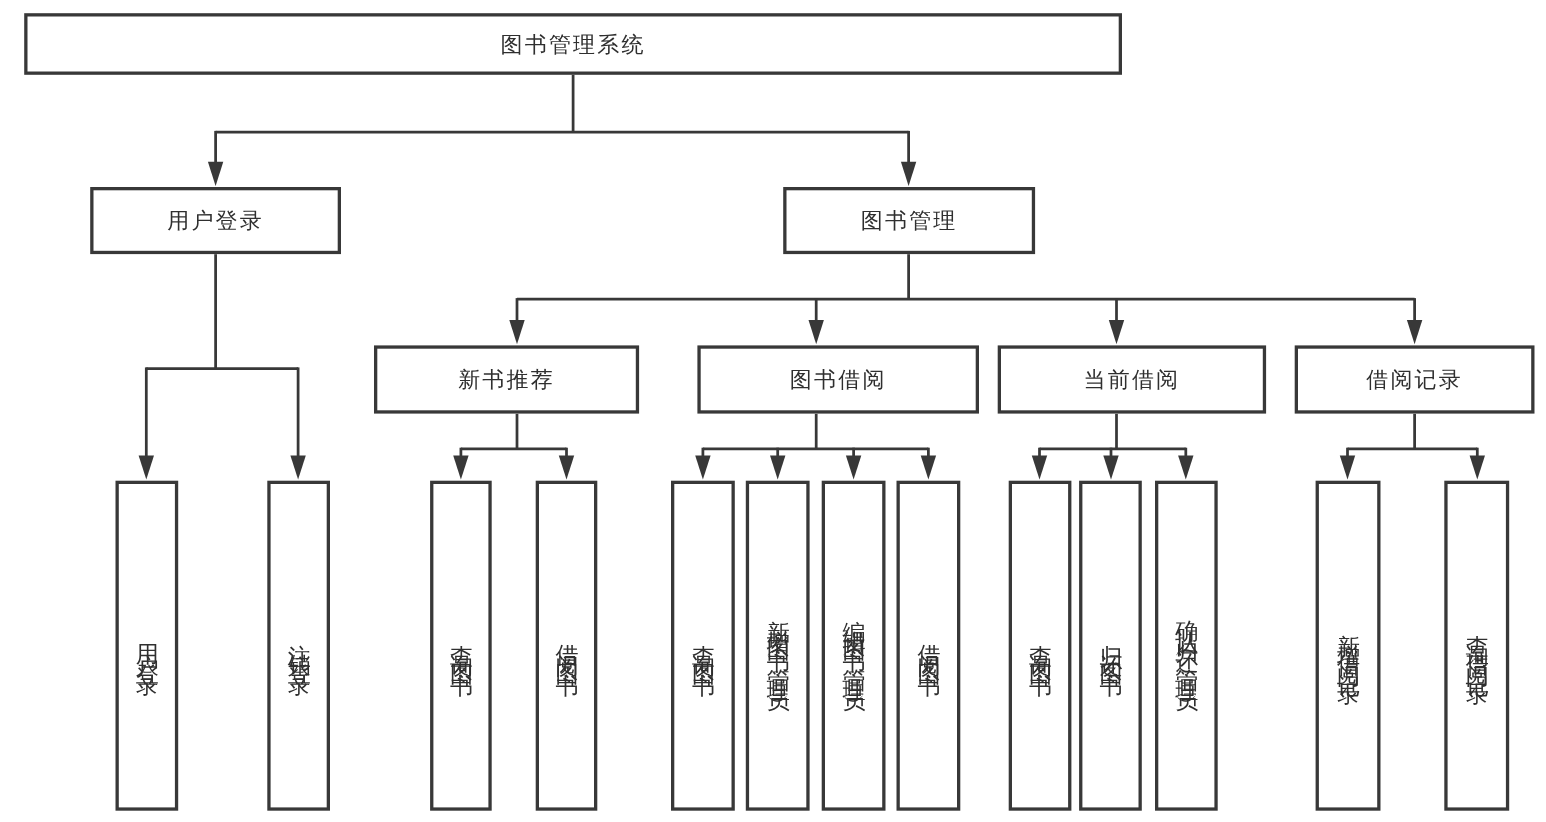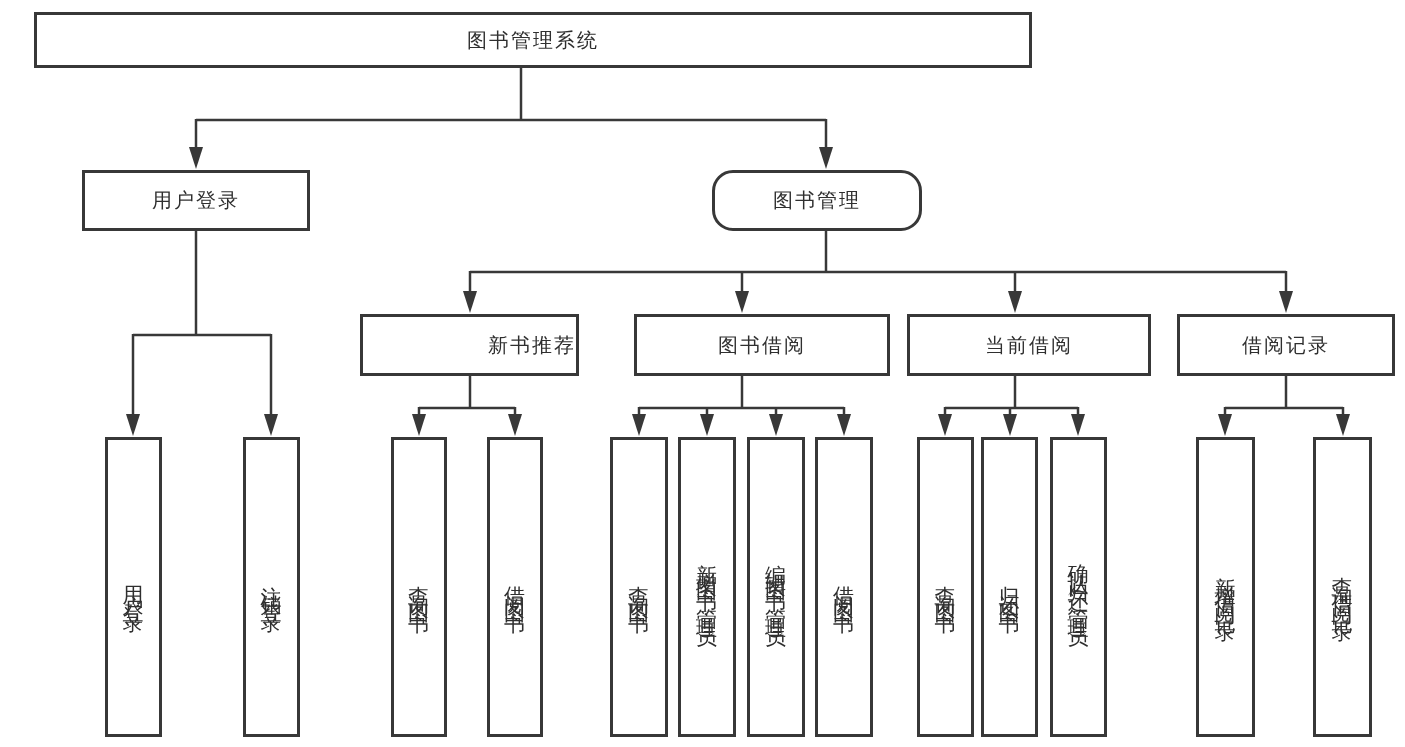--- a/index.html
+++ b/index.html
@@ -131,32 +131,32 @@
     <g stroke="currentColor" stroke-width="2.5">
       <line x1="1286" y1="376" x2="1286" y2="408"></line>
       <line x1="1225" y1="408" x2="1343" y2="408"></line>
       <line x1="1225" y1="407" x2="1225" y2="419"></line>
       <line x1="1343" y1="407" x2="1343" y2="419"></line>
     </g>
     <path fill="currentColor" stroke="none" d="M1225 436 L1218 414 L1232 414 Z"></path>
     <path fill="currentColor" stroke="none" d="M1343 436 L1336 414 L1350 414 Z"></path>
   </svg>
 
-  <div class="box" style="left:22px; top:12px; width:998px; height:56px;margin-left:12px;">
+  <div class="box" style="left:22px; top:12px; width:998px; height:56px;">
     <span class="h-label">图书管理系统</span>
   </div>
 
   <div class="box" style="left:82px; top:170px; width:228px; height:61px;">
     <span class="h-label">用户登录</span>
   </div>
-  <div class="box" style="left:712px; top:170px; width:210px; height:61px;border-radius:21px;">
+  <div class="box" style="left:712px; top:170px; width:229px; height:61px;">
     <span class="h-label">图书管理</span>
   </div>
 
-  <div class="box" style="left:360px; top:314px; width:219px; height:62px;justify-content:flex-end;">
+  <div class="box" style="left:340px; top:314px; width:241px; height:62px;">
     <span class="h-label">新书推荐</span>
   </div>
   <div class="box" style="left:634px; top:314px; width:256px; height:62px;">
     <span class="h-label">图书借阅</span>
   </div>
   <div class="box" style="left:907px; top:314px; width:244px; height:62px;">
     <span class="h-label">当前借阅</span>
   </div>
   <div class="box" style="left:1177px; top:314px; width:218px; height:62px;text-align:center;">
     <span class="h-label">借阅记录</span>

